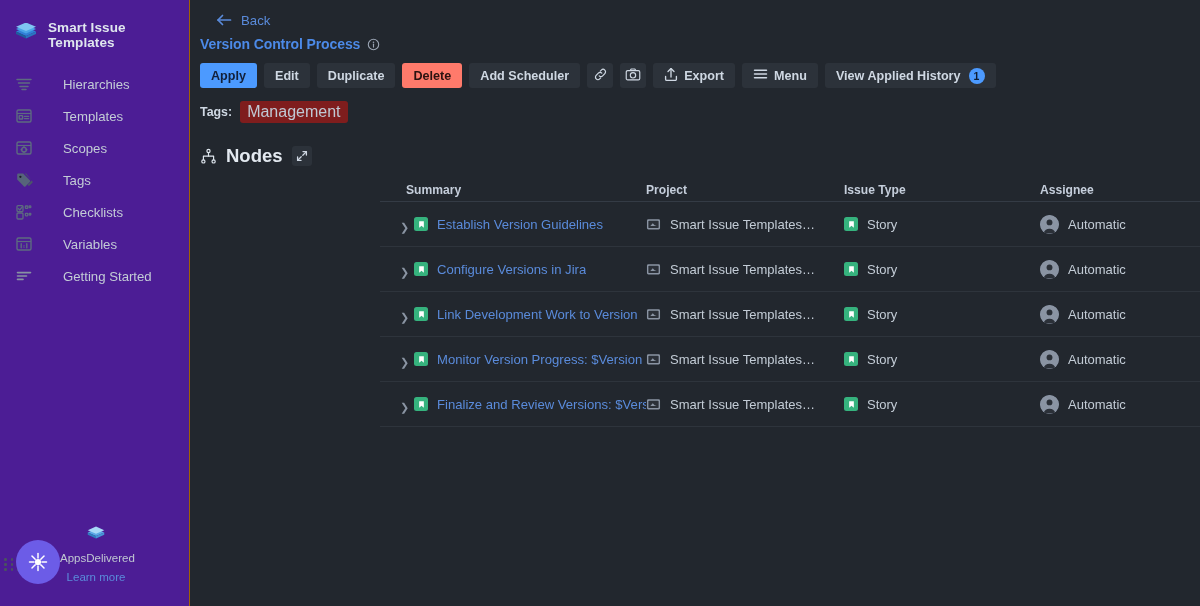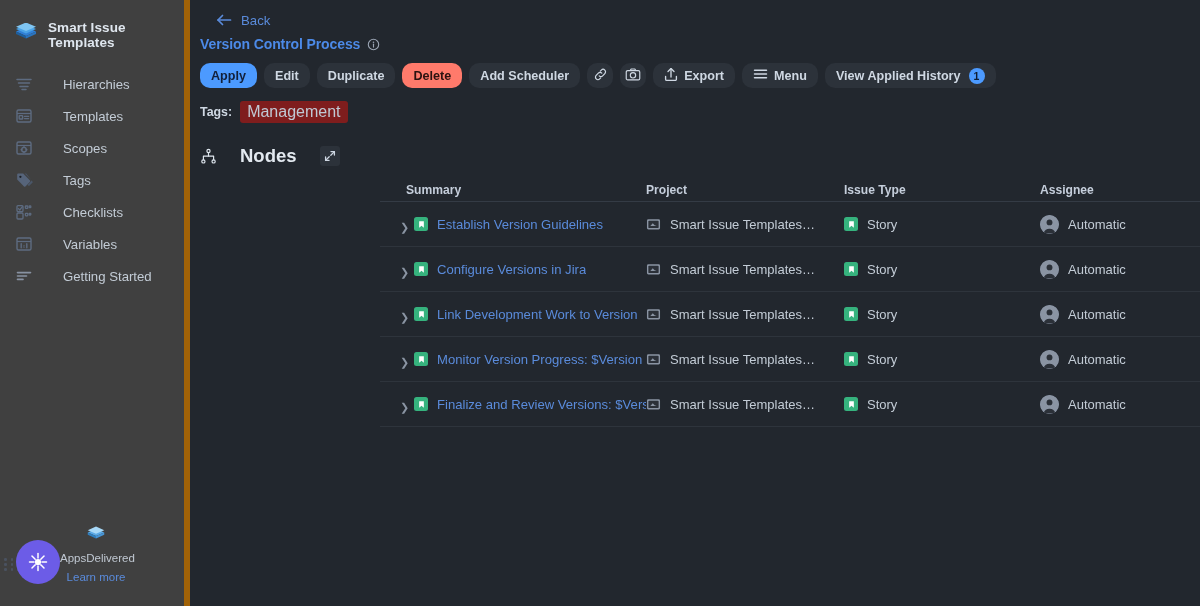--- a/index.html
+++ b/index.html
@@ -9,22 +9,22 @@
     background: #22272e;
     font-family: "Liberation Sans", sans-serif;
     color: #c7d1db;
     overflow: hidden;
   }
   .app { display: flex; width: 1200px; height: 606px; position: relative; }
 
   
   .sidebar {
     width: 190px; height: 606px;
-    background: #404040;
-    border-right: 6px solid #a16207;
+    background: #4c1d95;
+    border-right: 1px solid #a16207;
     position: relative;
     flex: 0 0 190px;
   }
   .brand { display: flex; align-items: center; gap: 10px; padding: 20px 0 0 14px; }
   .brand-name { font-size: 13.5px; font-weight: bold; color: #dfe6ee; letter-spacing: .1px; }
   .logo-wrap { width: 24px; height: 24px; position: relative; }
 
   .nav { margin-top: 18px; }
   .nav-item {
     display: flex; align-items: center; gap: 29px;
@@ -61,21 +61,21 @@
 
   .back-row { display: flex; gap: 9px; padding: 13px 0 0 26px; cursor: pointer; width: fit-content; }
   .back-label { color: #5a8bdb; font-size: 13.2px; }
   .page-title {
     font-size: 14px; font-weight: bold; color: #4c8ae8;
     letter-spacing: -.1px;
   }
 
   .toolbar { display: flex; align-items: center; gap: 7px; padding: 11px 0 0 200px; }
   .btn {
-    height: 25px; border-radius: 10px; border: none;
+    height: 25px; border-radius: 3px; border: none;
     font-family: "Liberation Sans", sans-serif;
     font-size: 12.6px; font-weight: bold;
     display: flex; align-items: center; justify-content: center;
     gap: 6px; padding: 0 11px; cursor: pointer;
     background: #2c323a; color: #cfd8e3;
     white-space: nowrap;
   }
   .btn.primary { background: #4c9aff; color: #12203a; }
   .btn.danger  { background: #ff7a6b; color: #2b1210; }
   .btn.icon-only { padding: 0; width: 26px; }
@@ -88,21 +88,21 @@
     padding: 0 4px; margin-left: 2px;
   }
 
   .tags-row { display: flex; align-items: center; gap: 8px; padding: 13px 0 0 200px; }
   .tags-label { font-size: 12.4px; font-weight: bold; color: #cfd8e3; }
   .tag-chip {
     background: #7f1d1d; color: #c0c9d4;
     font-size: 16px; border-radius: 3px; padding: 2px 7px;
   }
 
-  .section-head { display: flex; align-items: center; gap: 23px; padding: 22px 0 0 200px; }
+  .section-head { display: flex; align-items: center; gap: 9px; padding: 22px 0 0 200px; }
   .section-title { font-size: 18.5px; font-weight: bold; color: #e3e9f0; }
   .expand-btn {
     width: 20px; height: 20px; border-radius: 3px; background: #2c323a;
     display: flex; align-items: center; justify-content: center; cursor: pointer;
   }
 
   
   .table { margin-top: 11px; width: 1010px; margin-left: 190px; }
   .tr {
     display: flex; align-items: center;

